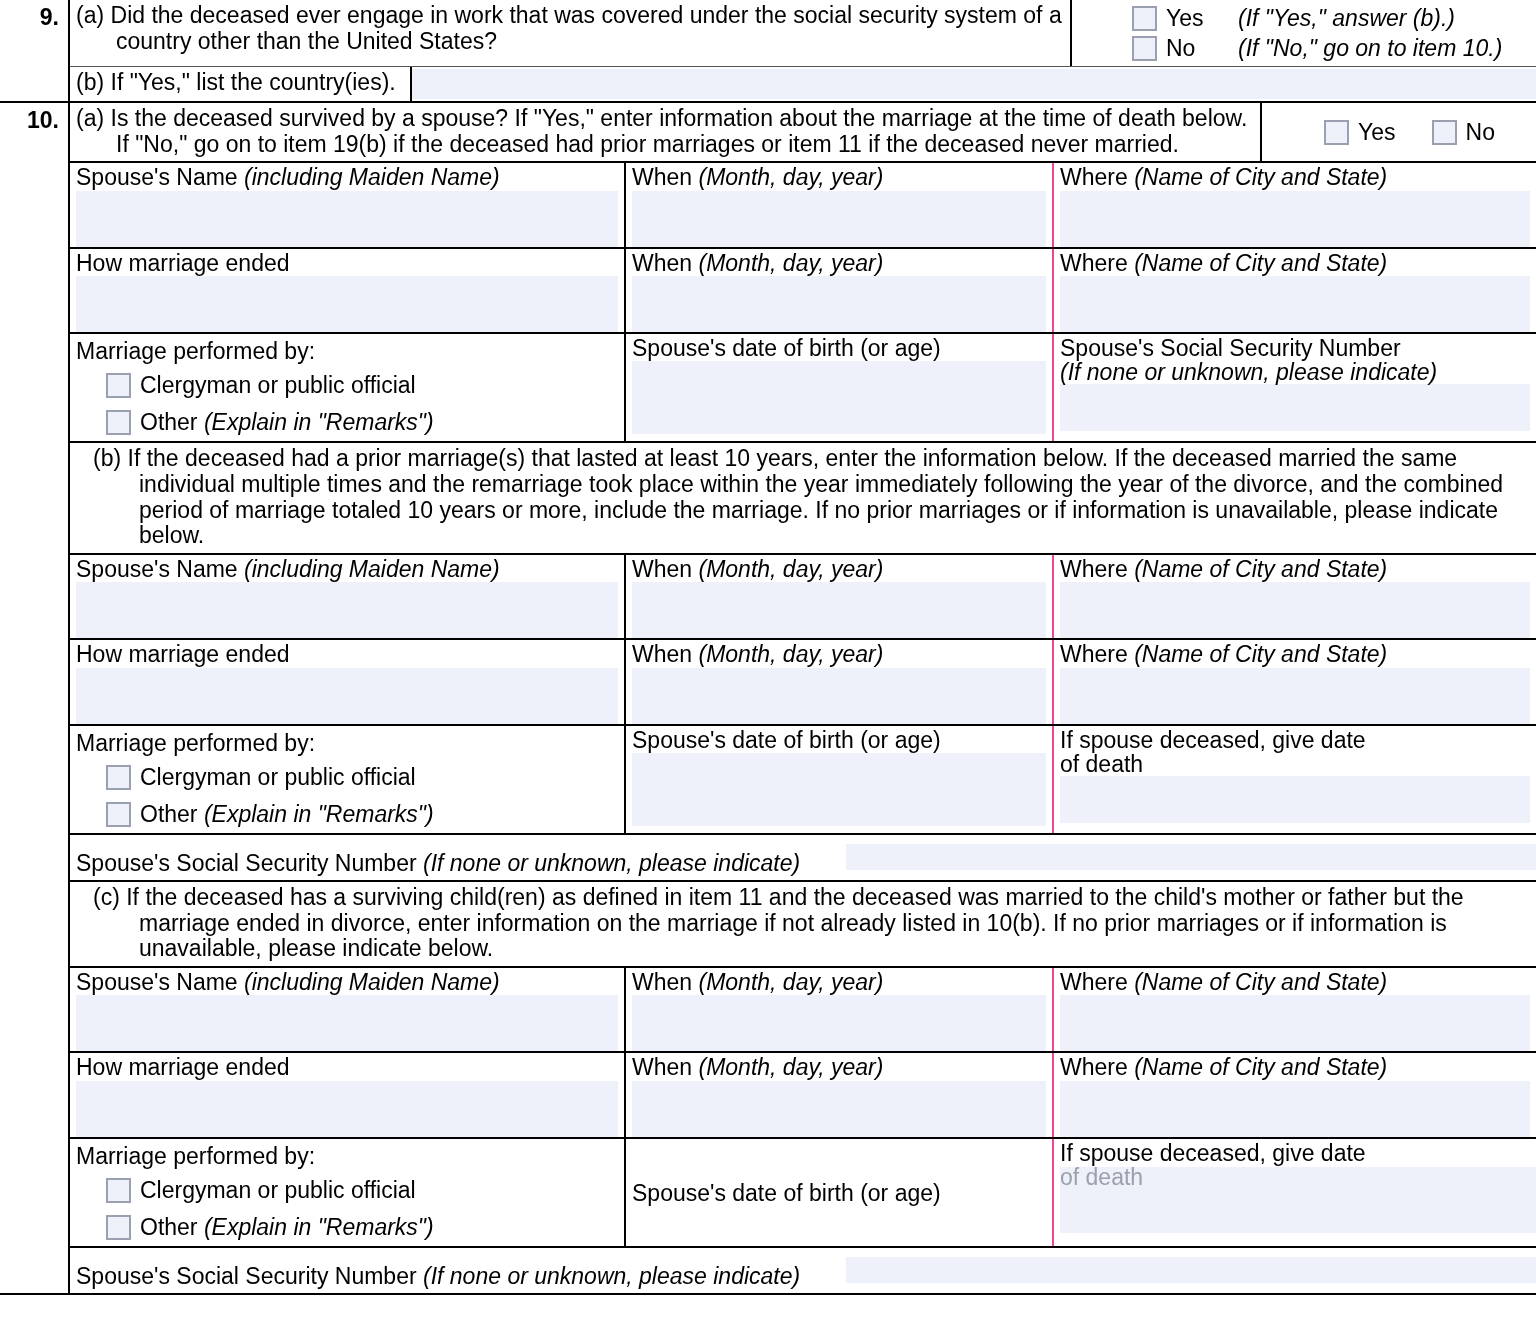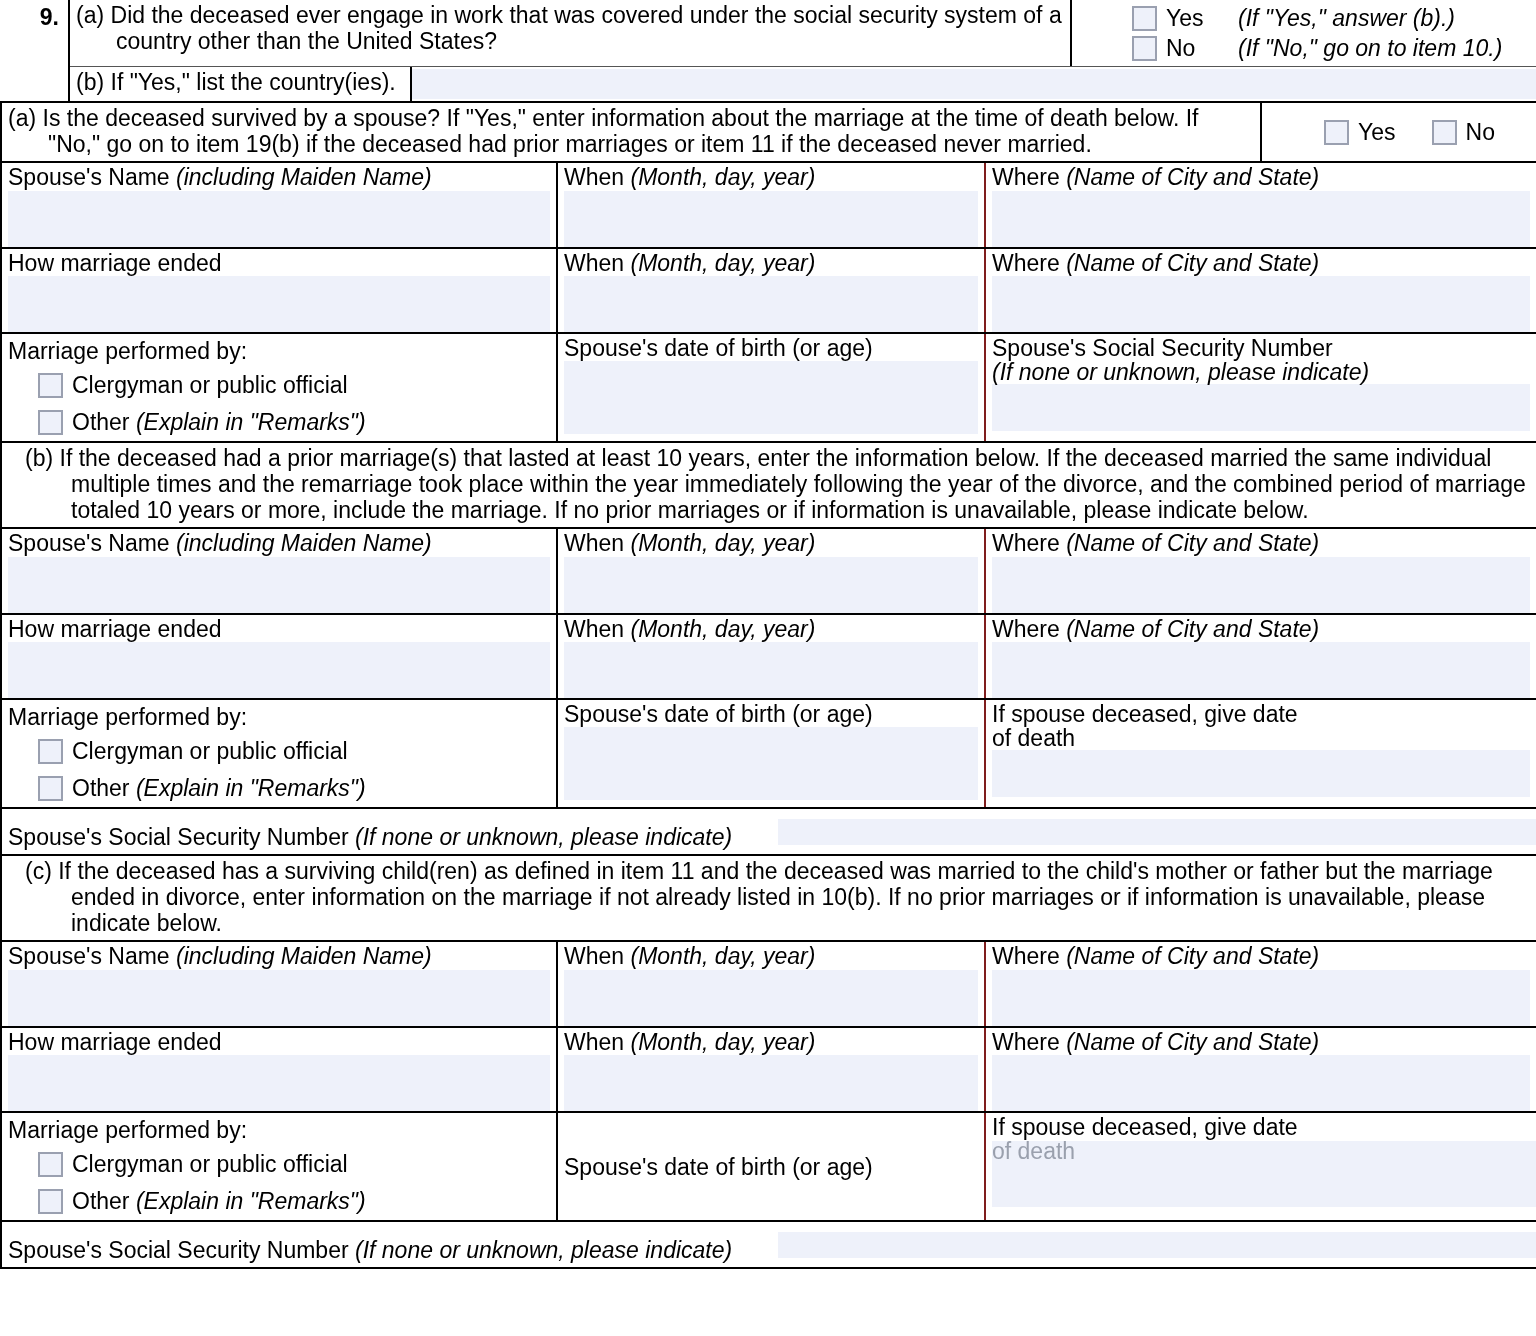--- a/index.html
+++ b/index.html
@@ -72,21 +72,21 @@
     height: 30px;
     width: 100%;
   }
   .fill.sm { height: 26px; }
   .fill.tall { height: 56px; }
 
   
   .grid3 { display: flex; width: 100%; }
   .c1 { width: 554px; flex: 0 0 554px; }
   .c2 { width: 428px; flex: 0 0 428px; border-left: 2px solid #000; }
-  .c3 { flex: 1 1 auto; border-left: 2px solid #7f1d1d; }
+  .c3 { flex: 1 1 auto; border-left: 2px solid #ec4899; }
   .cell { padding: 2px 6px 0 6px; }
   .cell .lbl { font-size: 23px; line-height: 1.1; white-space: nowrap; }
   .cell .lbl.wrap { white-space: normal; }
 
   
   .q9wrap { display: flex; }
   .q9text { flex: 1 1 auto; }
   .q9yn {
     flex: 0 0 466px;
     border-left: 2px solid #000;
@@ -156,20 +156,21 @@
         </div>
         <div style="flex:1 1 auto; border-left:2px solid #000; padding:2px 0 2px 0;">
           <div class="fill"></div>
         </div>
       </div>
 
     </div>
   </div>
 
   <div class="item-row rule-top">
+    <div class="num-col">10.</div>
     <div class="body-col">
 
       <div class="q10wrap">
         <div class="q10text">
           <div class="q hang">
             <span>(a)</span>
             <span>Is the deceased survived by a spouse? If "Yes," enter information about the marriage at the time of death below. If "No," go on to item 19(b) if the deceased had prior marriages or item 11 if the deceased never married.</span>
           </div>
         </div>
         <div class="q10yn">

